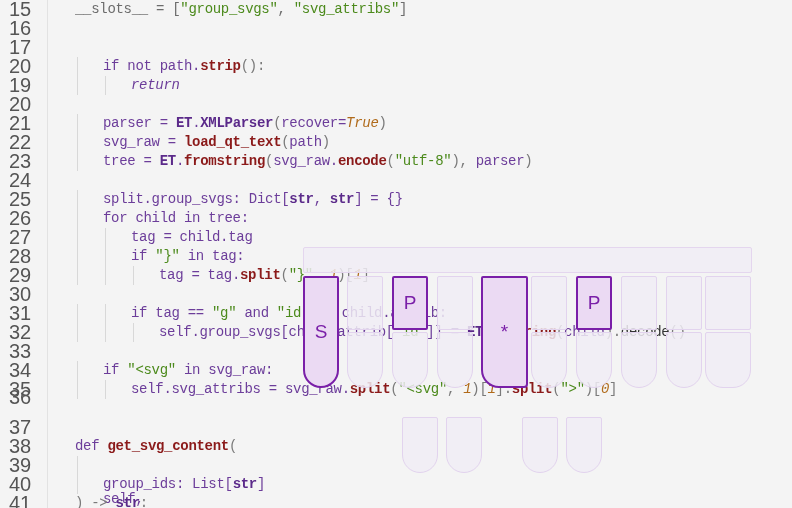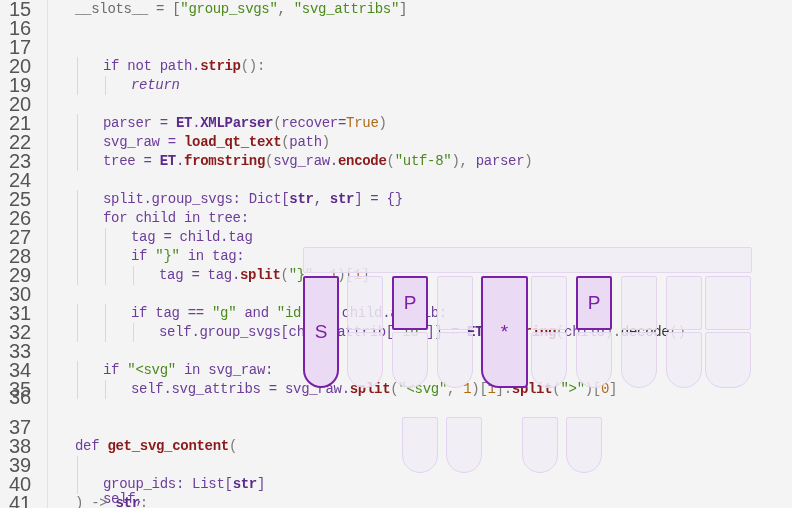--- a/index.html
+++ b/index.html
@@ -9,21 +9,21 @@
   .gutter { position:absolute; left:0; top:0; width:47px; height:508px; background:#f4f4f4; border-right:1px solid #e2e2e2; }
   .line { position:absolute; left:0; height:19px; width:792px; font-size:13.4px; line-height:19px; white-space:pre; }
   .ln { position:absolute; left:9px; width:22px; color:#555; font-family:"Liberation Sans", sans-serif; font-size:20px; }
   .code { position:absolute; left:75px; color:#6c3d9a; font-family:"Liberation Mono", monospace; font-size:14px; letter-spacing:-0.3px; }
   .guide { position:absolute; width:1px; background:#d8d8d8; }
   .kw { color:#6c3d9a; }
   .fn { color:#8b1a1a; font-weight:bold; }
   .b  { color:#5b2a8a; font-weight:bold; }
   .s  { color:#4c8a1c; }
   .q  { color:#6c6c6c; }
-  .n  { color:#b06a1a; }
+  .n  { color:#b06a1a;font-style:italic; }
   .p  { color:#7a7a7a; }
   .t  { color:#333; }
 
   
   .kb { position:absolute; left:0; top:0; }
   .bar { position:absolute; left:303px; top:247px; width:447px; height:24px; background:rgba(240,236,244,0.85); border:1px solid #e4d6ee; border-radius:2px; }
   .key { position:absolute; background:rgba(240,236,244,0.85); border:1px solid #e2d3ee; box-sizing:border-box; }
   .key.top { border-radius:2px; }
   .key.bot { border-radius:2px 2px 18px 18px; }
   .key.active { background:#ebdaf3; border:2px solid #7a1fa8; color:#7a1fa8; font-family:"Liberation Sans", sans-serif; font-size:19px; display:flex; align-items:center; justify-content:center; }

